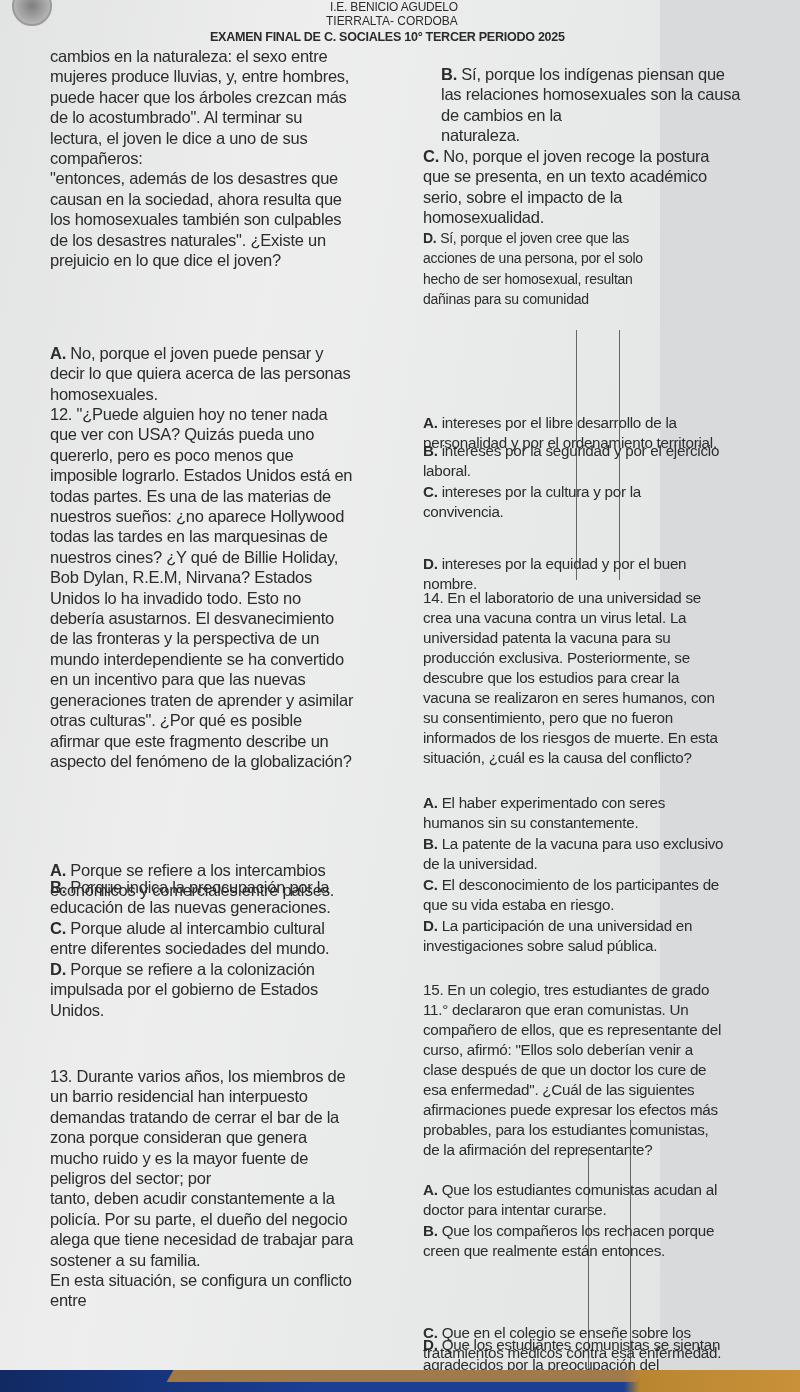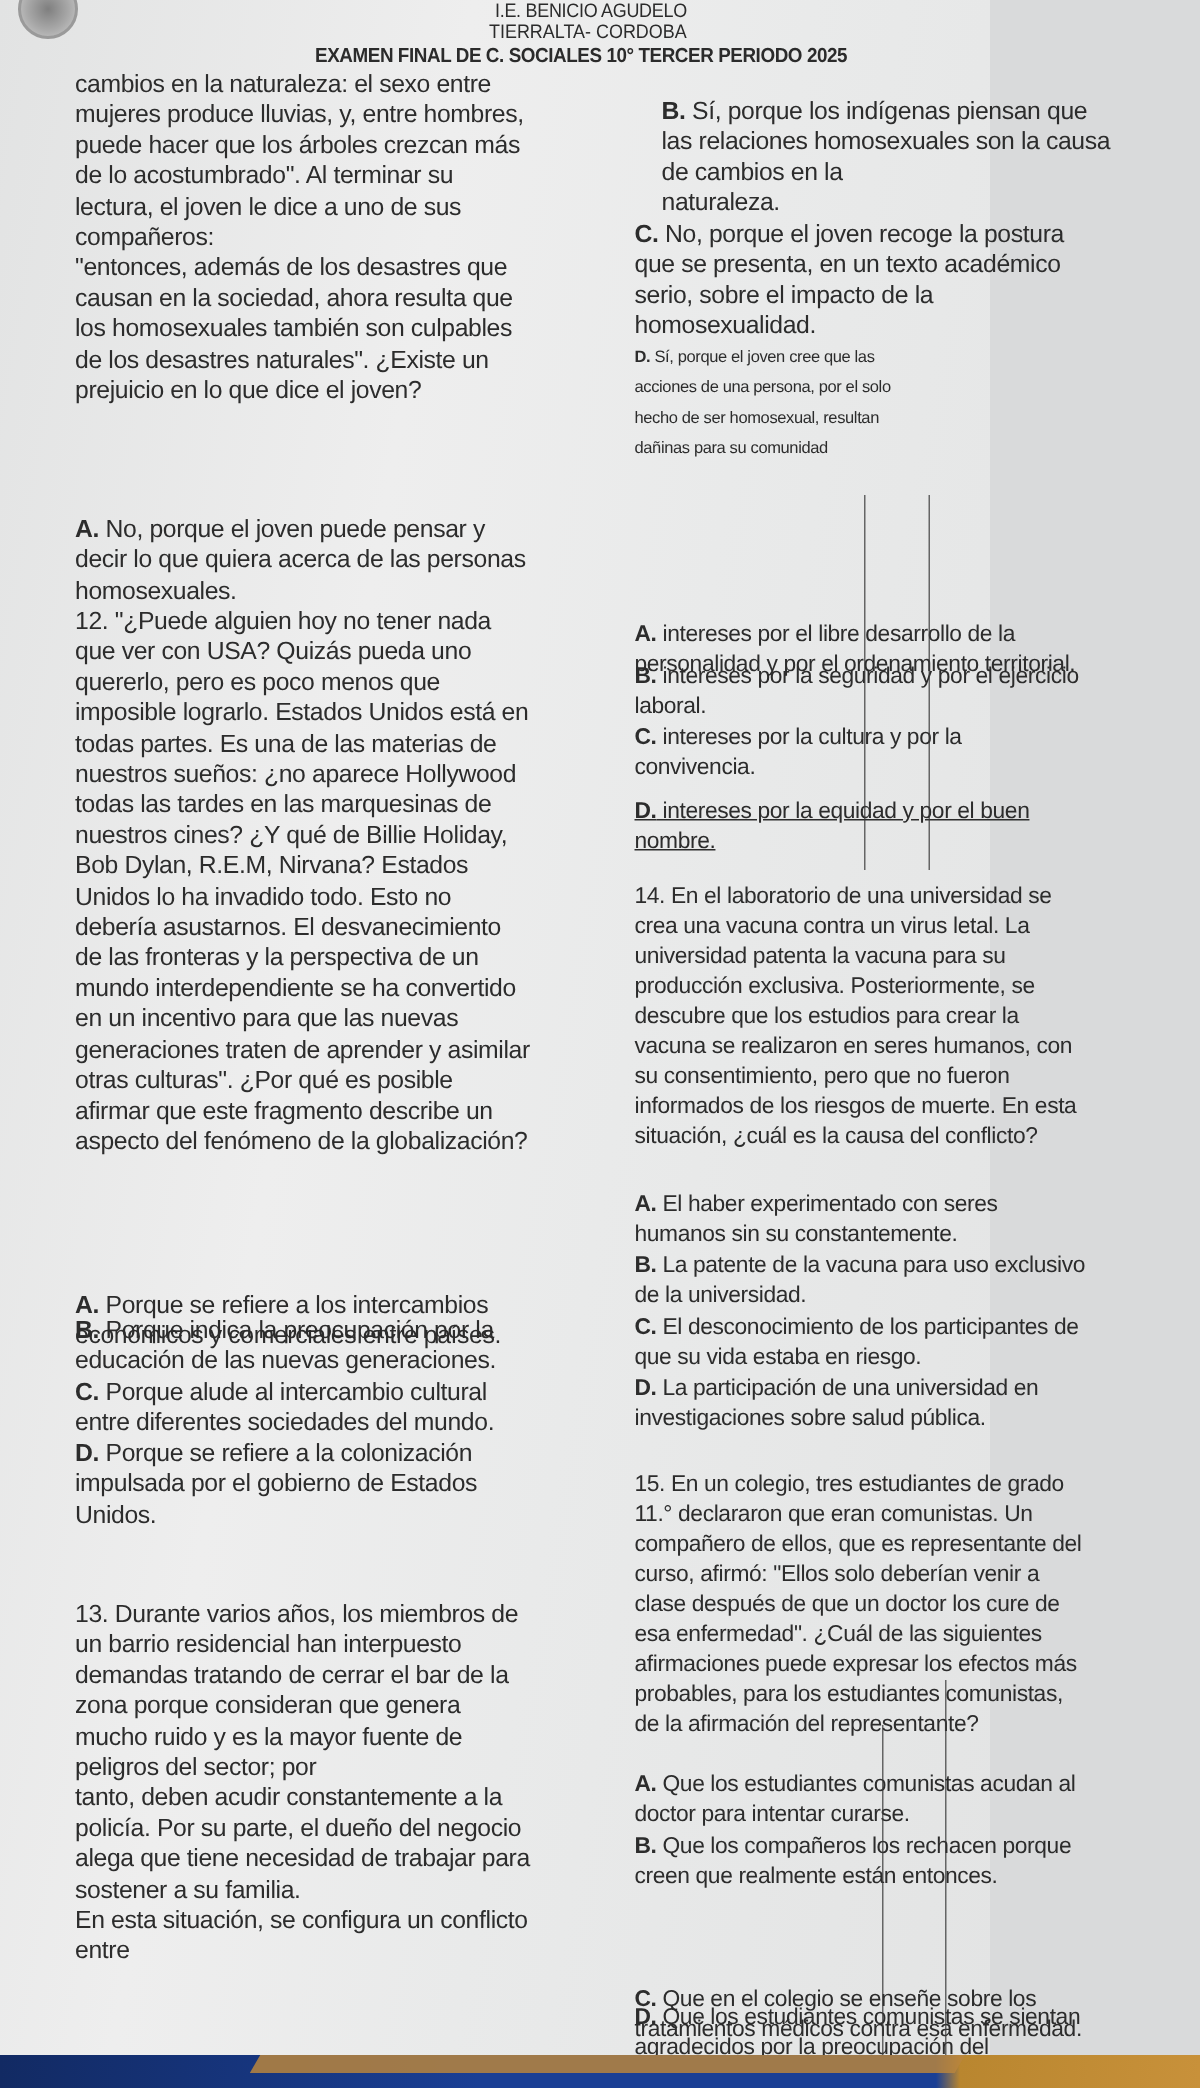--- a/index.html
+++ b/index.html
@@ -116,32 +116,32 @@
 
   <div class="col right">
     <div class="blk" style="top:64px; font-size:16.5px; line-height:20.4px;margin-left:18px;"><span class="opt-letter">B.</span><span> Sí, porque los indígenas piensan que
 las relaciones homosexuales son la causa
 de cambios en la
 naturaleza.</span></div>
     <div class="blk" style="top:146px; font-size:16.5px; line-height:20.4px;"><span class="opt-letter">C.</span><span> No, porque el joven recoge la postura
 que se presenta, en un texto académico
 serio, sobre el impacto de la
 homosexualidad.</span></div>
-    <div class="blk" style="top:228px; font-size:11px; line-height:20.4px;"><span class="opt-letter">D.</span><span> Sí, porque el joven cree que las
+    <div class="blk" style="top:228px; font-size:14px; line-height:20.4px;"><span class="opt-letter">D.</span><span> Sí, porque el joven cree que las
 acciones de una persona, por el solo
 hecho de ser homosexual, resultan
 dañinas para su comunidad</span></div>
 
     <div class="blk" style="top:401px;margin-top:12px;"><span class="opt-letter">A.</span><span> intereses por el libre desarrollo de la
 personalidad y por el ordenamiento territorial.</span></div>
     <div class="blk" style="top:441px;"><span class="opt-letter">B.</span><span> intereses por la seguridad y por el ejercicio
 laboral.</span></div>
     <div class="blk" style="top:482px;"><span class="opt-letter">C.</span><span> intereses por la cultura y por la
 convivencia.</span></div>
-    <div class="blk" style="top:531px;text-decoration:underline;"><span class="opt-letter">D.</span><span> intereses por la equidad y por el buen
+    <div class="blk" style="top:554px;"><span class="opt-letter">D.</span><span> intereses por la equidad y por el buen
 nombre.</span></div>
 
     <div class="blk" style="top:588px;">14. En el laboratorio de una universidad se
 crea una vacuna contra un virus letal. La
 universidad patenta la vacuna para su
 producción exclusiva. Posteriormente, se
 descubre que los estudios para crear la
 vacuna se realizaron en seres humanos, con
 su consentimiento, pero que no fueron
 informados de los riesgos de muerte. En esta

